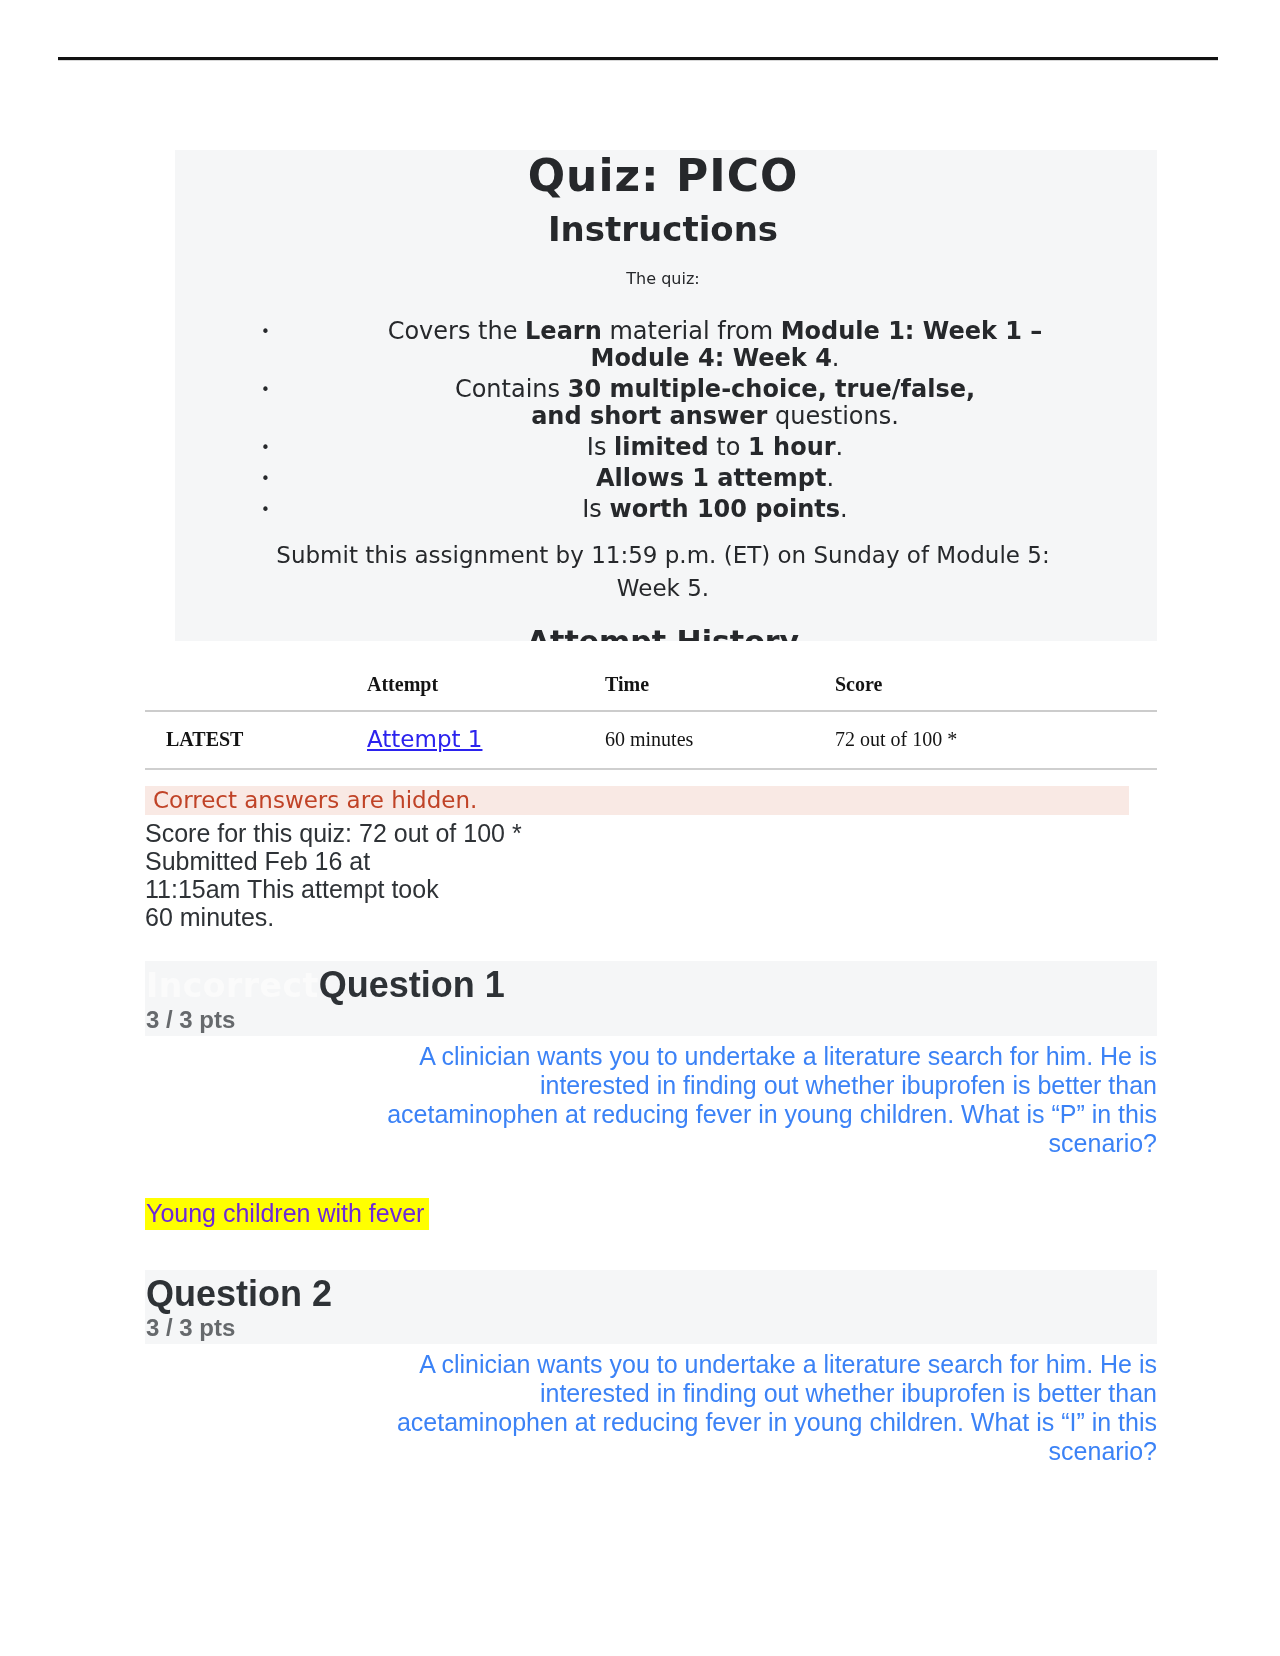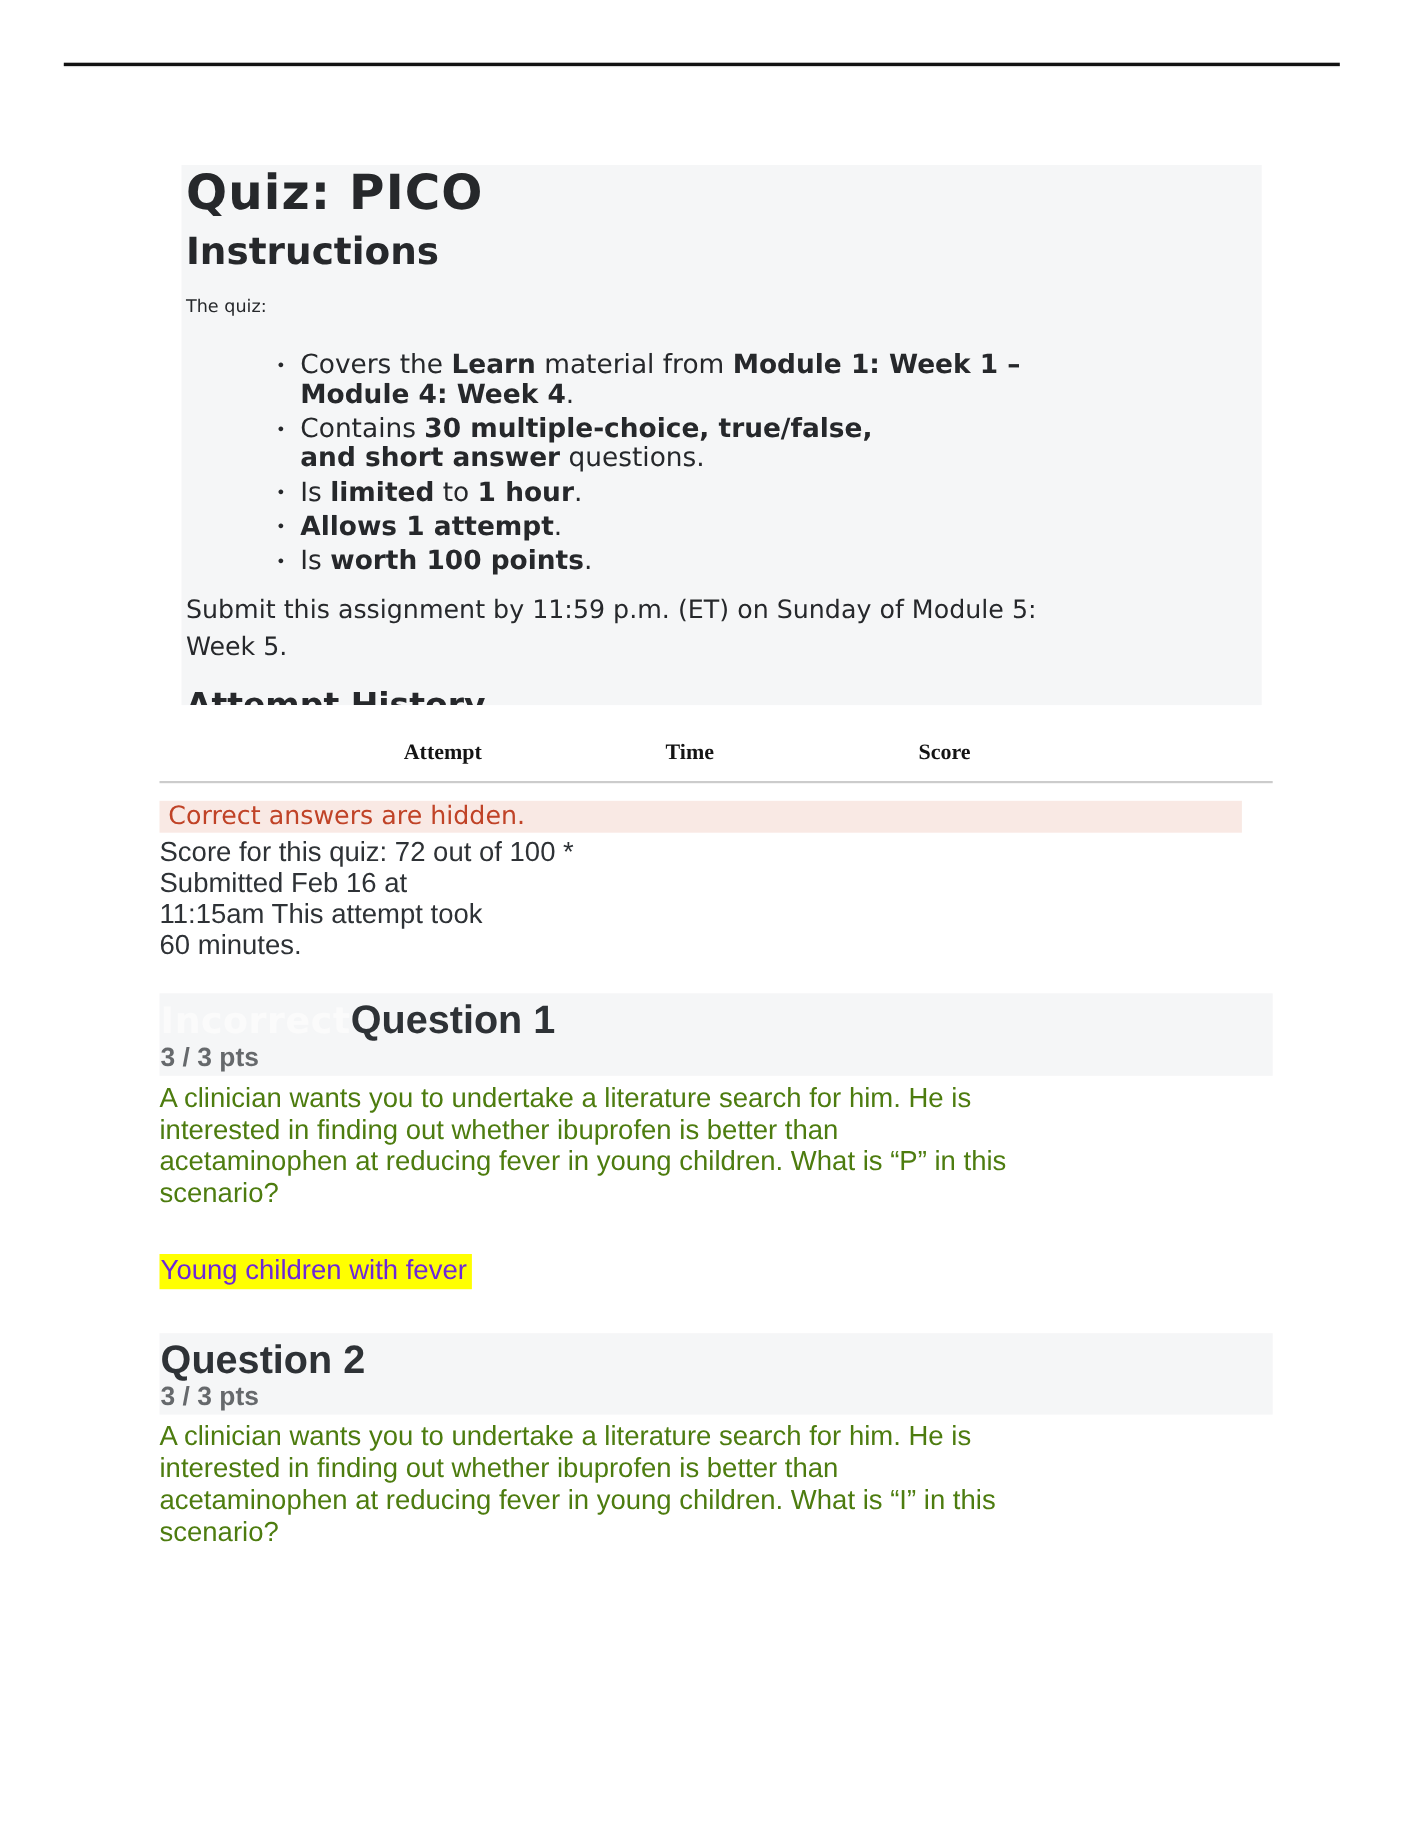--- a/index.html
+++ b/index.html
@@ -9,23 +9,23 @@
     font-family:"Liberation Sans", sans-serif; color:#2e3236;
   }
   .top-rule {
     position:absolute; left:58px; top:57px; width:1160px; height:3px;
     background:#121212; box-shadow:0 1px 0 #d8d8d8;
   }
   .content { margin-left:145px; width:1012px; padding-top:150px; }
 
   
   .instr-box {
-    margin-left:20px; width:982px; background:var(--panel-bg,#f6f7f8);
+    margin-left:30px; width:982px; background:var(--panel-bg,#f6f7f8);
     padding:2px 10px 0 4px;
-    font-family:"DejaVu Sans", sans-serif; color:#26282b;
+    font-family:"DejaVu Sans", sans-serif; color:#26282b;text-align:center;
   }
   .quiz-title { font-size:44px; line-height:48px; font-weight:bold; letter-spacing:1px; }
   .instr-heading { font-size:34px; line-height:38px; font-weight:bold; margin-top:10px; }
   .quiz-intro { font-size:16px; line-height:26px; font-weight:normal; margin-top:18px; }
   .bullet-list { list-style:none; margin-top:26px; padding-left:104px; font-size:24px; }
   .bullet-list li { position:relative; line-height:27px; margin-bottom:4px; color:#26282b; }
   .bullet-list li::before {
     content:"•"; position:absolute; left:-22px; top:1px; font-size:15px; color:#26282b;
   }
   .submit-note { margin-top:16px; font-size:23px; line-height:33px; white-space:pre-line; }
@@ -58,21 +58,21 @@
 
   
   .q-bar { margin-top:30px; width:1012px; background:var(--panel-bg,#f5f6f7); padding:4px 0 2px 1px; }
   .q-bar.second { margin-top:40px; }
   .q-titleline { font-size:36px; line-height:40px; font-weight:bold; color:#2e3236; }
   .q-flag {
     font-family:"DejaVu Sans", sans-serif; font-size:33px; font-weight:bold;
     color:#fbfbfb; letter-spacing:0.5px;
   }
   .q-points { font-size:24px; line-height:28px; font-weight:bold; color:#66696c; }
-  .q-body { margin-top:6px; font-size:25px; line-height:29px; white-space:pre-line; color:#4d7c0f; }
+  .q-body { margin-top:6px; font-size:25px; line-height:29px; white-space:pre-line; color:#3b82f6;text-align:right; }
   .q-answer {
     margin-top:40px; display:inline-block; background:var(--highlight,#ffff00);
     color:#6d28d9; font-size:25px; line-height:27px; padding:2px 5px 3px 1px;
   }
 </style>
 </head>
 <body>
 
 <div class="top-rule"></div>
 
@@ -96,20 +96,26 @@
     </div>
   </div>
 
   <div class="att-table">
     <div class="att-row att-head">
       <div></div>
       <div>Attempt</div>
       <div>Time</div>
       <div>Score</div>
     </div>
+    <div class="att-row att-data">
+      <div class="cell-label">LATEST</div>
+      <div><a class="attempt-link">Attempt 1</a></div>
+      <div>60 minutes</div>
+      <div>72 out of 100 *</div>
+    </div>
   </div>
 
   <div class="hidden-bar">Correct answers are hidden.</div>
 
   <div class="summary-text">Score for this quiz: 72 out of 100 *
 Submitted Feb 16 at
 11:15am This attempt took
 60 minutes.</div>
 
   <div class="q-bar">

